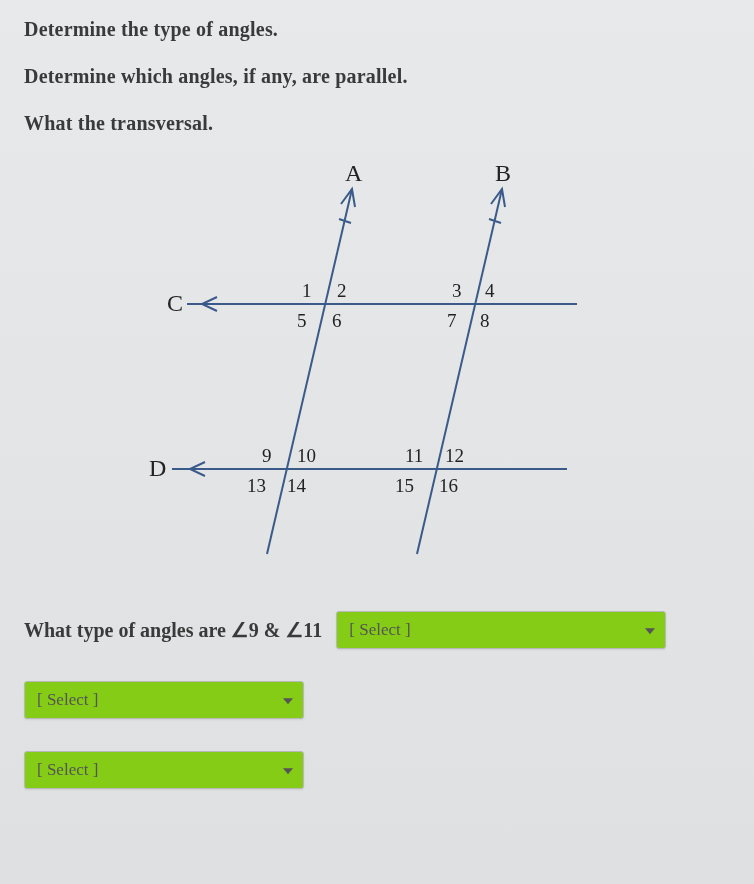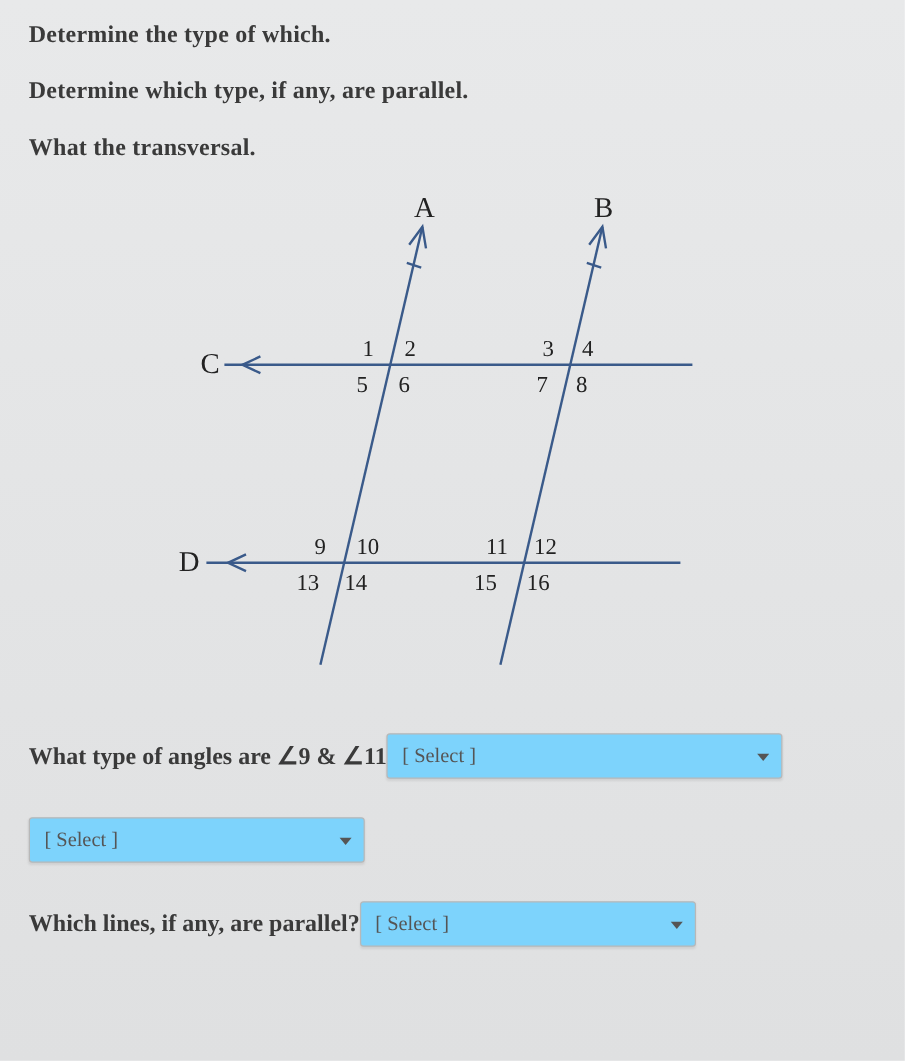--- a/index.html
+++ b/index.html
@@ -34,32 +34,32 @@
     .line-label {
       font-family: Georgia, serif;
       font-size: 24px;
       fill: #222;
       font-weight: 500;
     }
     .question-row {
       display: flex;
       align-items: center;
       margin: 32px 0;
-      gap: 0;
+      gap: 14px;
     }
     .question-text {
       font-size: 20px;
       font-weight: bold;
       color: #3a3a3a;
     }
     .angle-sym {
       font-family: 'Times New Roman', serif;
     }
     .select-box {
-      background: #7dd3fc;
+      background: #84cc16;
       border: 1px solid #b8b8b8;
       border-radius: 3px;
       padding: 8px 28px 8px 12px;
       font-size: 17px;
       color: #555;
       position: relative;
       display: inline-flex;
       align-items: center;
       min-height: 36px;
       box-shadow: 0 1px 2px rgba(0,0,0,0.08);
@@ -73,22 +73,22 @@
       top: 50%;
       transform: translateY(-30%);
       border-left: 5px solid transparent;
       border-right: 5px solid transparent;
       border-top: 6px solid #555;
     }
   </style>
 </head>
 <body>
 
-<div class="instruction">Determine the type of which.</div>
-<div class="instruction">Determine which type, if any, are parallel.</div>
+<div class="instruction">Determine the type of angles.</div>
+<div class="instruction">Determine which angles, if any, are parallel.</div>
 <div class="instruction">What the transversal.</div>
 
 <div class="diagram-container">
   <svg width="500" height="420" viewBox="0 0 500 420">
 
     <line x1="60" y1="145" x2="450" y2="145" stroke="#3a5a8a" stroke-width="2"></line>
     <polyline points="90,138 75,145 90,152" fill="none" stroke="#3a5a8a" stroke-width="2"></polyline>
 
     <line x1="45" y1="310" x2="440" y2="310" stroke="#3a5a8a" stroke-width="2"></line>
     <polyline points="78,303 63,310 78,317" fill="none" stroke="#3a5a8a" stroke-width="2"></polyline>
@@ -137,17 +137,16 @@
   </div>
 </div>
 
 <div class="question-row">
   <div class="select-box med">
     <span>[ Select ]</span>
   </div>
 </div>
 
 <div class="question-row">
-  <span class="question-text">Which lines, if any, are parallel?</span>
   <div class="select-box med">
     <span>[ Select ]</span>
   </div>
 </div>
 
 </body></html>

